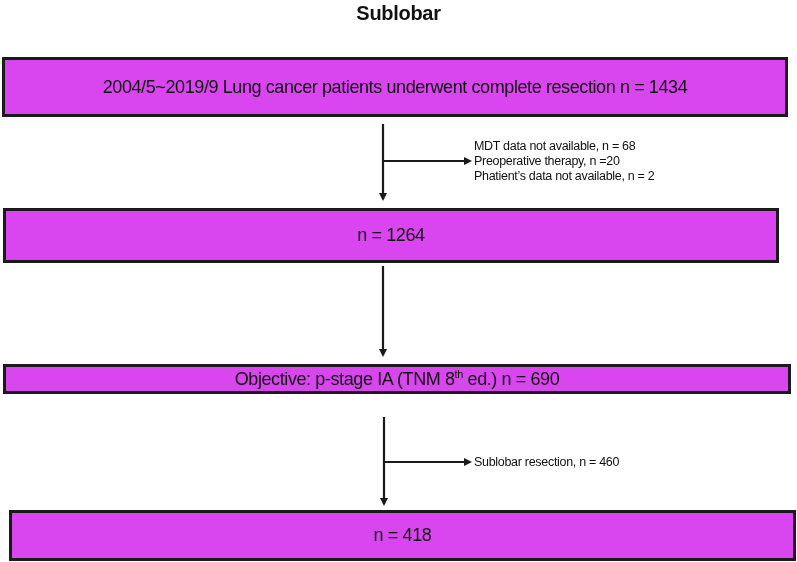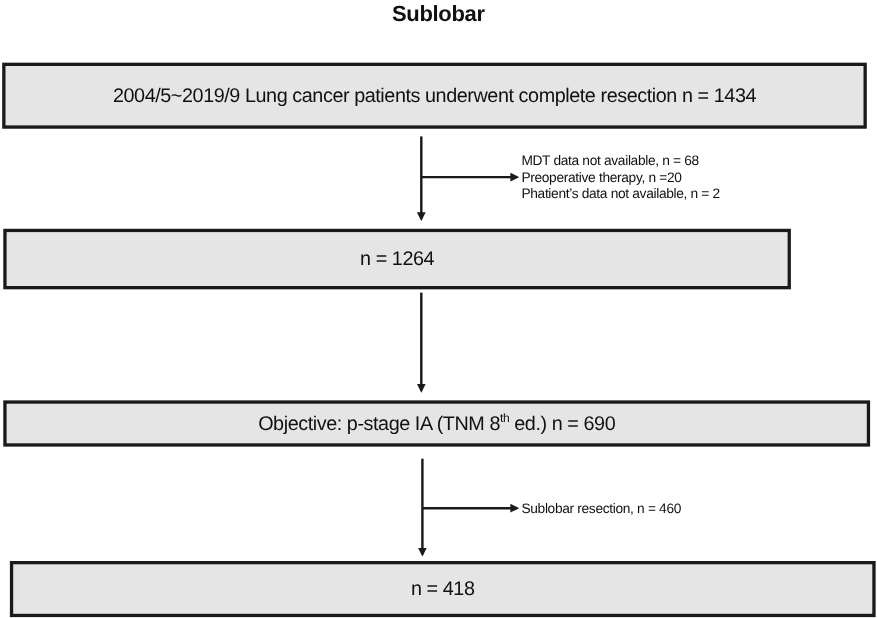--- a/index.html
+++ b/index.html
@@ -7,21 +7,21 @@
     width: 797px; height: 562px; position: relative; overflow: hidden;
     background: #ffffff; color: #111111;
     font-family: "Liberation Sans", "DejaVu Sans", sans-serif;
   }
   .title {
     position: absolute; left: 0; top: 2px; width: 797px; text-align: center;
     font-weight: bold; font-size: 20px; letter-spacing: -0.3px;
   }
   .box {
     position: absolute; box-sizing: border-box;
-    border: 3px solid #1a1a1a; background: #e5e5e5;
+    border: 3px solid #1a1a1a; background: #d946ef;
     display: flex; align-items: center; justify-content: center;
     font-size: 18px; letter-spacing: -0.4px;
   }
   .box sup { font-size: 11px; }
   .note {
     position: absolute; font-size: 12.5px; line-height: 15px; letter-spacing: -0.3px;
   }
   svg.arrows { position: absolute; left: 0; top: 0; }
 </style>
 </head>
@@ -32,25 +32,25 @@
 <div class="box" style="left:2px; top:57px; width:786px; height:60px;">
   <span>2004/5~2019/9 Lung cancer patients underwent complete resection n = 1434</span>
 </div>
 
 <div class="note" style="left:474px; top:139px;">
   <div>MDT data not available, n = 68</div>
   <div>Preoperative therapy, n =20</div>
   <div>Phatient’s data not available, n = 2</div>
 </div>
 
-<div class="box" style="left:3px; top:208px; width:716px; height:55px;">
+<div class="box" style="left:3px; top:208px; width:776px; height:55px;">
   <span>n = 1264</span>
 </div>
 
-<div class="box" style="left:3px; top:364px; width:788px; height:42px;">
+<div class="box" style="left:3px; top:364px; width:788px; height:30px;">
   <span><span>Objective: p-stage IA (TNM 8</span><sup>th</sup><span> ed.) n = 690</span></span>
 </div>
 
 <div class="note" style="left:474px; top:455px;">
   <div>Sublobar resection, n = 460</div>
 </div>
 
 <div class="box" style="left:9px; top:510px; width:787px; height:51px;">
   <span>n = 418</span>
 </div>

